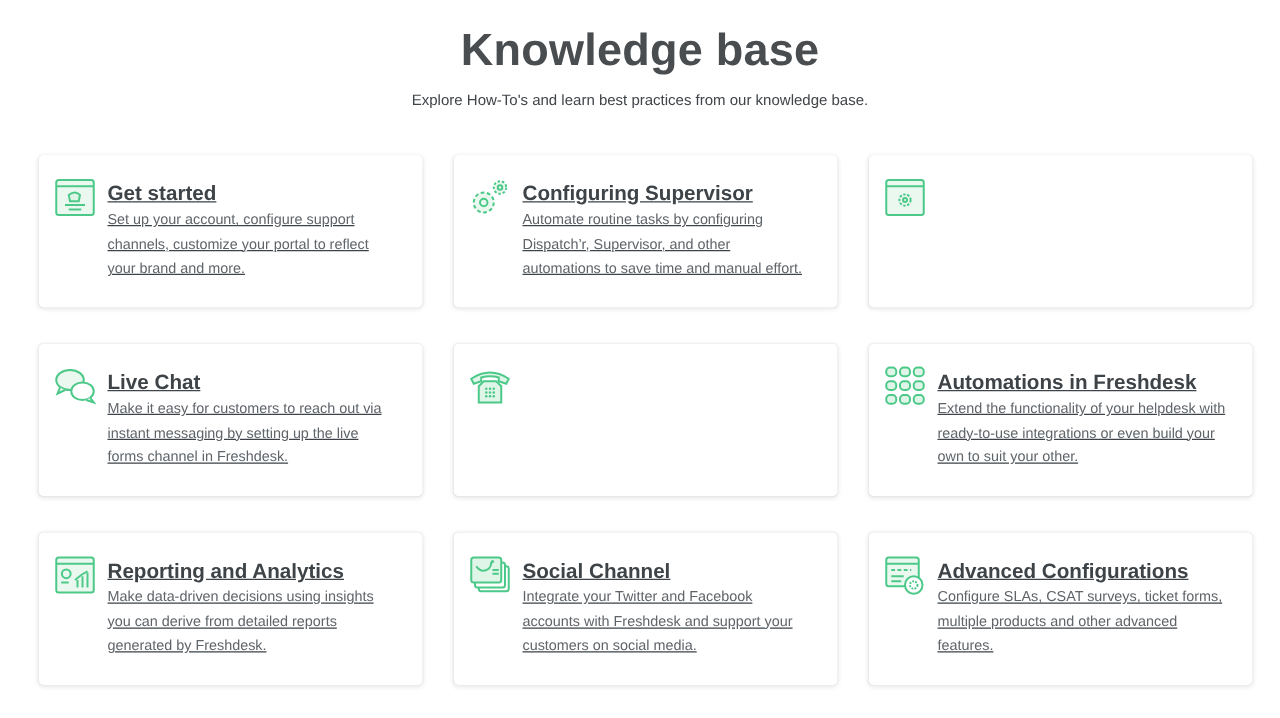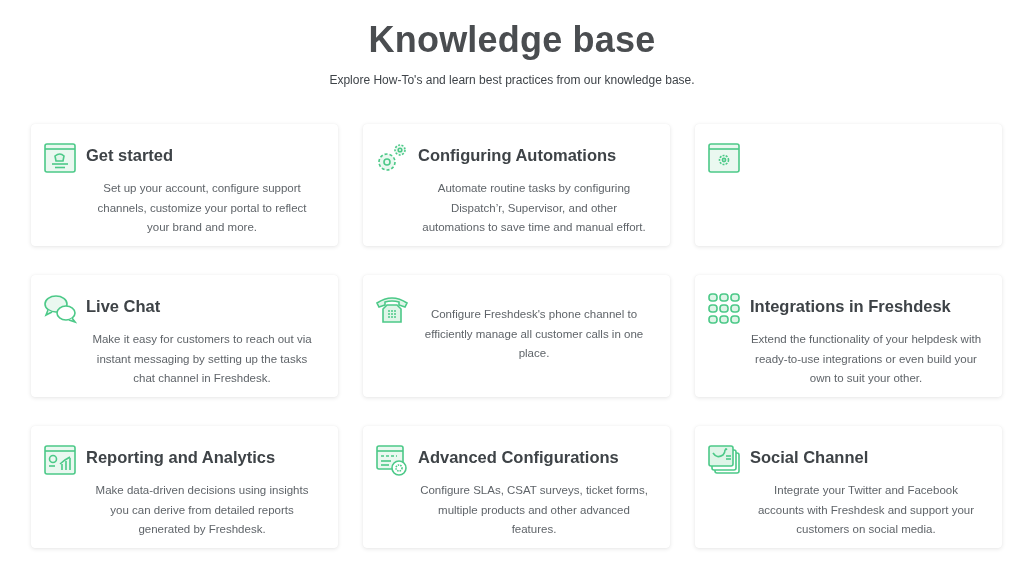--- a/index.html
+++ b/index.html
@@ -8,23 +8,23 @@
   .header { text-align: center; padding-top: 18px; }
   .title { font-size: 36px; font-weight: bold; color: #4a4d50; letter-spacing: 0.2px; line-height: 44px; }
   .subtitle { font-size: 12px; color: #3f4449; margin-top: 9px; line-height: 18px; }
   .grid { position: absolute; top: 124px; left: 31px; width: 970px; display: grid;
           grid-template-columns: 307px 307px 307px; column-gap: 25px; row-gap: 29px; }
   .card { height: 122px; background: #fff; border-radius: 4px;
           box-shadow: 0 1px 4px rgba(0,0,0,0.10), 0 0 1px rgba(0,0,0,0.06);
           display: flex; padding: 16px 12px 0 12px; cursor: pointer; }
   .icon { width: 34px; height: 34px; flex: 0 0 34px; margin-right: 9px; margin-top: 1px; }
   .icon svg { width: 34px; height: 34px; display: block; }
-  .body { flex: 1; }
+  .body { flex: 1; text-decoration: underline; }
   .card-title { font-size: 16.5px; font-weight: bold; color: #3e4347; line-height: 20px; margin-top: 5px; }
-  .card-desc { font-size: 11.5px; color: #5f6469; line-height: 19.5px; margin-top: 14px; padding-right: 8px; text-align: center; }
+  .card-desc { font-size: 11.5px; color: #5f6469; line-height: 19.5px; margin-top: 2px; padding-right: 8px; }
 </style>
 </head>
 <body>
 
 <div class="header">
   <h1 class="title">Knowledge base</h1>
   <p class="subtitle">Explore How-To's and learn best practices from our knowledge base.</p>
 </div>
 
 <div class="grid">
@@ -48,21 +48,21 @@
   <div class="card">
     <span class="icon">
       <svg viewBox="0 0 34 34" fill="#eaf8f0" stroke="#4cc988" stroke-width="1.6">
         <circle cx="12" cy="21" r="8" stroke-dasharray="3 2"></circle>
         <circle cx="12" cy="21" r="3"></circle>
         <circle cx="25" cy="9" r="5" stroke-dasharray="2 1.5"></circle>
         <circle cx="25" cy="9" r="1.8"></circle>
       </svg>
     </span>
     <div class="body">
-      <div class="card-title">Configuring Automations</div>
+      <div class="card-title">Configuring Supervisor</div>
       <div class="card-desc">Automate routine tasks by configuring Dispatch’r, Supervisor, and other automations to save time and manual effort.</div>
     </div>
   </div>
 
   <div class="card">
     <span class="icon">
       <svg viewBox="0 0 34 34" fill="none" stroke="#4cc988" stroke-width="1.6">
         <rect x="2" y="3" width="30" height="28" rx="2" fill="#eaf8f0"></rect>
         <line x1="2" y1="8" x2="32" y2="8"></line>
         <circle cx="17" cy="19" r="4.5" stroke-dasharray="2 1.2"></circle>
@@ -75,21 +75,21 @@
     <span class="icon">
       <svg viewBox="0 0 34 34" fill="#eaf8f0" stroke="#4cc988" stroke-width="1.6">
         <ellipse cx="13" cy="12" rx="11" ry="8"></ellipse>
         <path d="M5 18 l-2 5 l6 -3"></path>
         <ellipse cx="23" cy="21" rx="9" ry="7" fill="#ffffff"></ellipse>
         <path d="M29 26 l3 4 l-6 -2"></path>
       </svg>
     </span>
     <div class="body">
       <div class="card-title">Live Chat</div>
-      <div class="card-desc">Make it easy for customers to reach out via instant messaging by setting up the tasks chat channel in Freshdesk.</div>
+      <div class="card-desc">Make it easy for customers to reach out via instant messaging by setting up the live forms channel in Freshdesk.</div>
     </div>
   </div>
 
   <div class="card">
     <span class="icon">
       <svg viewBox="0 0 34 34" fill="#dff5e8" stroke="#4cc988" stroke-width="1.6">
         <path d="M2 11 q15 -10 30 0 l-2 4 l-6 -2 v-3 q-7 -2 -14 0 v3 l-6 2 z"></path>
         <path d="M8 17 l4 -4 h10 l4 4 v13 h-18 z"></path>
         <g fill="#4cc988" stroke="none">
           <circle cx="14" cy="19" r="1"></circle>
@@ -98,40 +98,39 @@
           <circle cx="14" cy="22" r="1"></circle>
             <circle cx="17" cy="22" r="1"></circle>
             <circle cx="20" cy="22" r="1"></circle>
           <circle cx="14" cy="25" r="1"></circle>
             <circle cx="17" cy="25" r="1"></circle>
             <circle cx="20" cy="25" r="1"></circle>
         </g>
       </svg>
     </span>
     <div class="body">
-      <div class="card-desc">Configure Freshdesk's phone channel to efficiently manage all customer calls in one place.</div>
     </div>
   </div>
 
   <div class="card">
     <span class="icon">
       <svg viewBox="0 0 34 34" fill="#dff5e8" stroke="#4cc988" stroke-width="1.6">
         <rect x="2" y="2" width="8" height="7" rx="3"></rect>
           <rect x="13" y="2" width="8" height="7" rx="3"></rect>
           <rect x="24" y="2" width="8" height="7" rx="3"></rect>
         <rect x="2" y="13" width="8" height="7" rx="3"></rect>
           <rect x="13" y="13" width="8" height="7" rx="3"></rect>
           <rect x="24" y="13" width="8" height="7" rx="3"></rect>
         <rect x="2" y="24" width="8" height="7" rx="3"></rect>
           <rect x="13" y="24" width="8" height="7" rx="3"></rect>
           <rect x="24" y="24" width="8" height="7" rx="3"></rect>
       </svg>
     </span>
     <div class="body">
-      <div class="card-title">Integrations in Freshdesk</div>
+      <div class="card-title">Automations in Freshdesk</div>
       <div class="card-desc">Extend the functionality of your helpdesk with ready-to-use integrations or even build your own to suit your other.</div>
     </div>
   </div>
 
   <div class="card">
     <span class="icon">
       <svg viewBox="0 0 34 34" fill="none" stroke="#4cc988" stroke-width="1.6">
         <rect x="2" y="3" width="30" height="28" rx="2" fill="#eaf8f0"></rect>
         <line x1="2" y1="8" x2="32" y2="8"></line>
         <circle cx="10" cy="16" r="3.5"></circle>
@@ -143,46 +142,46 @@
       </svg>
     </span>
     <div class="body">
       <div class="card-title">Reporting and Analytics</div>
       <div class="card-desc">Make data-driven decisions using insights you can derive from detailed reports generated by Freshdesk.</div>
     </div>
   </div>
 
   <div class="card">
     <span class="icon">
+      <svg viewBox="0 0 34 34" fill="#ffffff" stroke="#4cc988" stroke-width="1.6">
+        <rect x="8" y="10" width="24" height="20" rx="2"></rect>
+        <rect x="5" y="7" width="24" height="20" rx="2"></rect>
+        <rect x="2" y="3" width="24" height="20" rx="2" fill="#dff5e8"></rect>
+        <path d="M6 10 q4 6 10 2 q2 -2 2 -5 l2 -1 l-2 0" fill="none"></path>
+        <line x1="19" y1="13" x2="24" y2="13"></line>
+          <line x1="19" y1="16" x2="24" y2="16"></line>
+      </svg>
+    </span>
+    <div class="body">
+      <div class="card-title">Social Channel</div>
+      <div class="card-desc">Integrate your Twitter and Facebook accounts with Freshdesk and support your customers on social media.</div>
+    </div>
+  </div>
+
+  <div class="card">
+    <span class="icon">
       <svg viewBox="0 0 34 34" fill="none" stroke="#4cc988" stroke-width="1.6">
         <rect x="2" y="3" width="26" height="23" rx="2" fill="#eaf8f0"></rect>
         <line x1="2" y1="8" x2="28" y2="8"></line>
         <line x1="6" y1="13" x2="22" y2="13" stroke-dasharray="3 2"></line>
         <line x1="6" y1="18" x2="16" y2="18"></line>
         <line x1="6" y1="22" x2="14" y2="22"></line>
         <circle cx="24" cy="25" r="7" fill="#ffffff"></circle>
         <circle cx="24" cy="25" r="3" stroke-dasharray="1.5 1"></circle>
       </svg>
     </span>
     <div class="body">
       <div class="card-title">Advanced Configurations</div>
       <div class="card-desc">Configure SLAs, CSAT surveys, ticket forms, multiple products and other advanced features.</div>
     </div>
   </div>
 
-  <div class="card">
-    <span class="icon">
-      <svg viewBox="0 0 34 34" fill="#ffffff" stroke="#4cc988" stroke-width="1.6">
-        <rect x="8" y="10" width="24" height="20" rx="2"></rect>
-        <rect x="5" y="7" width="24" height="20" rx="2"></rect>
-        <rect x="2" y="3" width="24" height="20" rx="2" fill="#dff5e8"></rect>
-        <path d="M6 10 q4 6 10 2 q2 -2 2 -5 l2 -1 l-2 0" fill="none"></path>
-        <line x1="19" y1="13" x2="24" y2="13"></line>
-          <line x1="19" y1="16" x2="24" y2="16"></line>
-      </svg>
-    </span>
-    <div class="body">
-      <div class="card-title">Social Channel</div>
-      <div class="card-desc">Integrate your Twitter and Facebook accounts with Freshdesk and support your customers on social media.</div>
-    </div>
-  </div>
-
 </div>
 
 </body></html>

